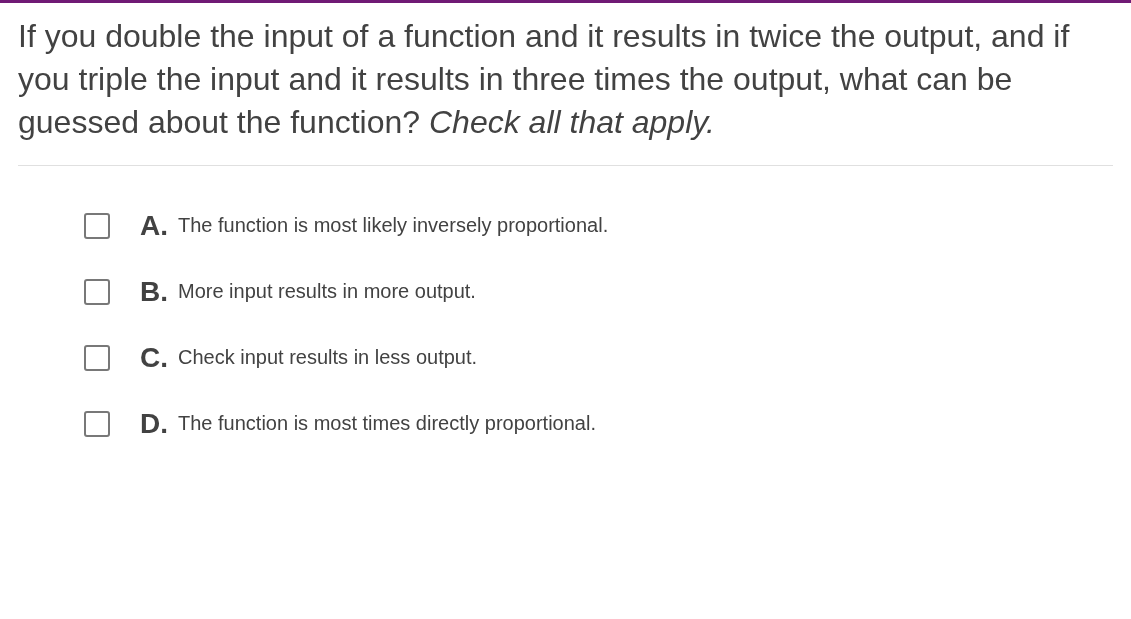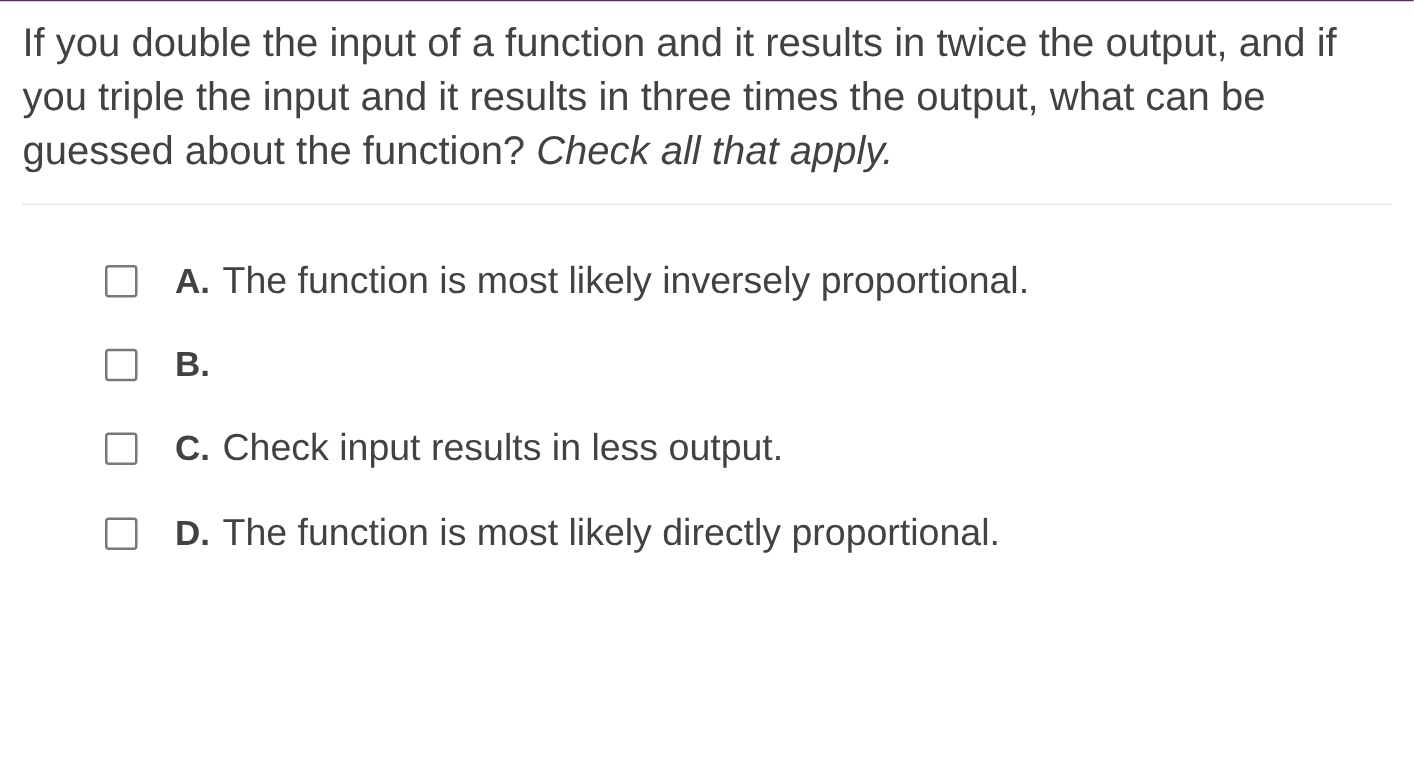--- a/index.html
+++ b/index.html
@@ -9,21 +9,21 @@
     }
     body {
       font-family: Arial, Helvetica, sans-serif;
       background: #ffffff;
       width: 1131px;
       height: 619px;
       padding: 0;
     }
     .container {
       width: 100%;
-      border-top: 1px solid #701a75;
+      border-top: 3px solid #701a75;
     }
     .question-text {
       font-size: 32px;
       color: #424242;
       line-height: 1.35;
       padding: 12px 18px 20px 18px;
       font-weight: 400;
     }
     .question-text .italic {
       font-style: italic;
@@ -52,21 +52,21 @@
       cursor: pointer;
     }
     .option-label {
       font-size: 28px;
       color: #424242;
       font-weight: 700;
       margin-right: 10px;
       min-width: 28px;
     }
     .option-text {
-      font-size: 30px;
+      font-size: 20px;
       color: #424242;
       font-weight: 400;
     }
   </style>
 </head>
 <body>
 
 <div class="container">
   <div class="question-text">
     <span>If you double the input of a function and it results in twice the output, and if you triple the input and it results in three times the output, what can be guessed about the function? </span><span class="italic">Check all that apply.</span>
@@ -74,25 +74,26 @@
   <hr class="divider">
   <div class="options">
     <div class="option">
       <div class="checkbox"></div>
       <span class="option-label">A.</span>
       <span class="option-text">The function is most likely inversely proportional.</span>
     </div>
     <div class="option">
       <div class="checkbox"></div>
       <span class="option-label">B.</span>
+      <span class="option-text">More input results in more output.</span>
     </div>
     <div class="option">
       <div class="checkbox"></div>
       <span class="option-label">C.</span>
       <span class="option-text">Check input results in less output.</span>
     </div>
     <div class="option">
       <div class="checkbox"></div>
       <span class="option-label">D.</span>
-      <span class="option-text">The function is most likely directly proportional.</span>
+      <span class="option-text">The function is most times directly proportional.</span>
     </div>
   </div>
 </div>
 
 </body></html>

